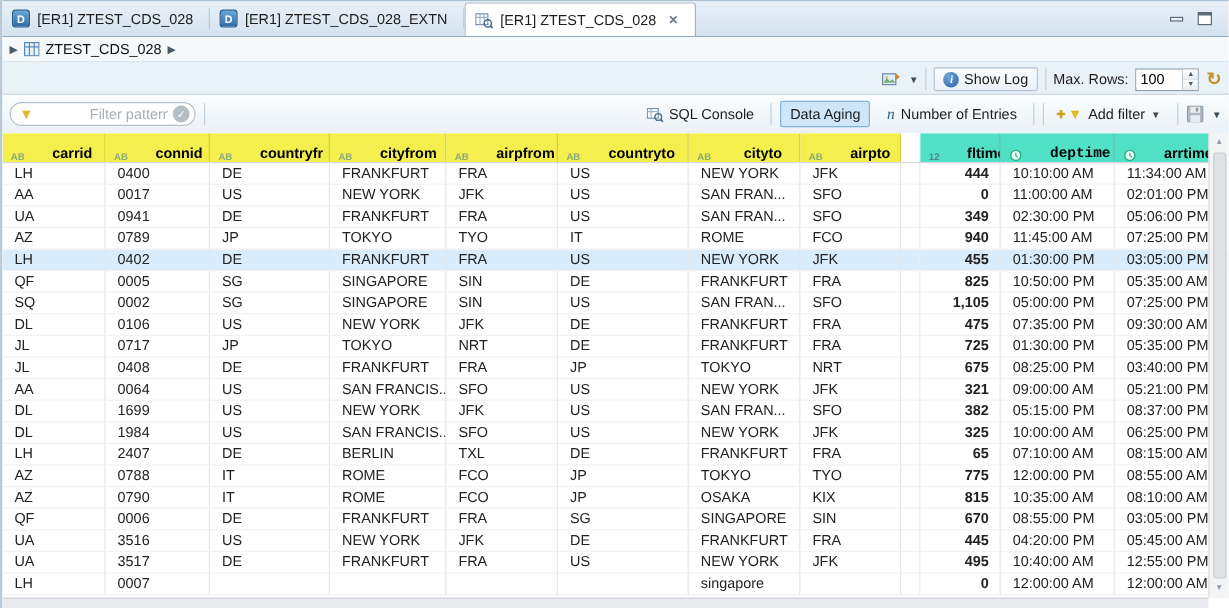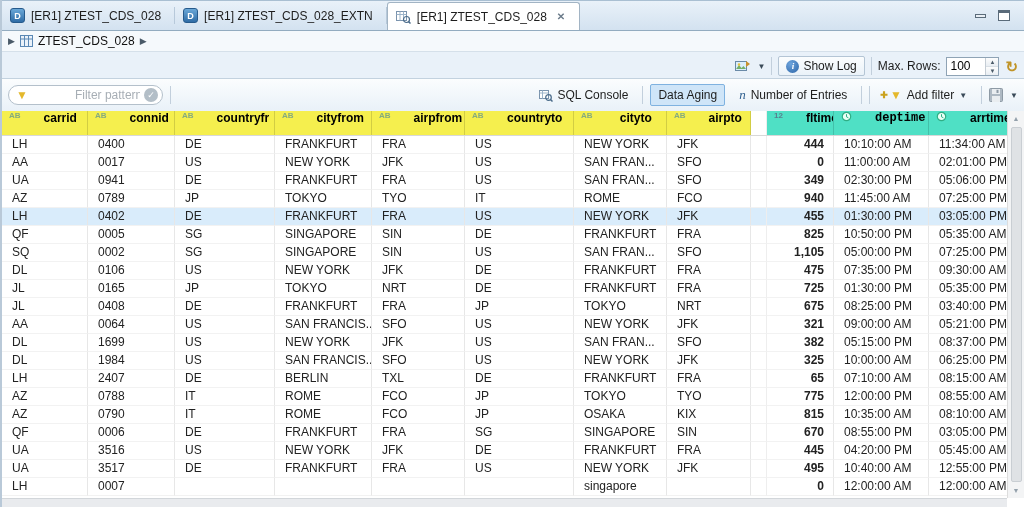--- a/index.html
+++ b/index.html
@@ -47,21 +47,21 @@
   .tb-right { margin-left:auto; display:flex; align-items:center; gap:7px; }
   .tbtn { display:flex; align-items:center; gap:5px; padding:3px 7px; border-radius:2px; cursor:default; white-space:nowrap; }
   .tbtn.active-tool { background:#cfe5f8; border:1px solid #7fb2e0; }
   .n-ic { font-style:italic; font-family:"Liberation Serif",serif; color:#2e5e8e; font-size:13px; }
   .funnel { color:#e4b82c; font-size:12px; line-height:1; }
   .plus-mini { color:#caa21e; font-size:9px; font-weight:bold; margin-left:-4px; }
 
   
   .gridwrap { flex:1; position:relative; background:#fff; overflow:hidden; }
   .ghead { display:flex; height:25px; border-bottom:1px solid #d8d8d8; }
-  .hcell { display:flex; align-items:flex-start; height:100%; border-right:1px solid rgba(0,0,0,0.14); overflow:hidden; cursor:default;gap:23px; }
+  .hcell { display:flex; align-items:flex-end; height:100%; border-right:1px solid rgba(0,0,0,0.14); overflow:hidden; cursor:default;gap:23px; }
   .hcell.key { background:#f5ef4e; }
   .hcell.time { background:#4fe0c5; }
   .hcell.spacer { background:#ffffff; border-right:1px solid #eee; }
   .hicon { margin-left:7px; display:flex; align-items:center; }
   .hicon.ab { font-size:8px; color:#86ab7e; font-weight:bold; letter-spacing:0; }
   .hicon.num { font-size:8px; color:#58808f; font-weight:bold; }
   .hlabel { flex:1; text-align:center; padding-right:10px; font-weight:bold; color:#000; }
   .gbody { }
   .grow { display:flex; height:18px; line-height:17px; }
   .grow.sel { background:#d9ecfb; }
@@ -369,21 +369,21 @@
           <div class="gcell" style="width: 109px;">DE</div>
           <div class="gcell" style="width: 93px;">FRANKFURT</div>
           <div class="gcell" style="width: 84px;">FRA</div>
           <div class="gcell spc" style="width: 16px;"></div>
           <div class="gcell rnum" style="width: 67px;">475</div>
           <div class="gcell" style="width: 95px;">07:35:00 PM</div>
           <div class="gcell" style="width: 80px;">09:30:00 AM</div>
         </div>
         <div class="grow">
           <div class="gcell" style="width: 86px;">JL</div>
-          <div class="gcell" style="width: 87px;">0165</div>
+          <div class="gcell" style="width: 87px;">0717</div>
           <div class="gcell" style="width: 100px;">JP</div>
           <div class="gcell" style="width: 97px;">TOKYO</div>
           <div class="gcell" style="width: 93px;">NRT</div>
           <div class="gcell" style="width: 109px;">DE</div>
           <div class="gcell" style="width: 93px;">FRANKFURT</div>
           <div class="gcell" style="width: 84px;">FRA</div>
           <div class="gcell spc" style="width: 16px;"></div>
           <div class="gcell rnum" style="width: 67px;">725</div>
           <div class="gcell" style="width: 95px;">01:30:00 PM</div>
           <div class="gcell" style="width: 80px;">05:35:00 PM</div>

